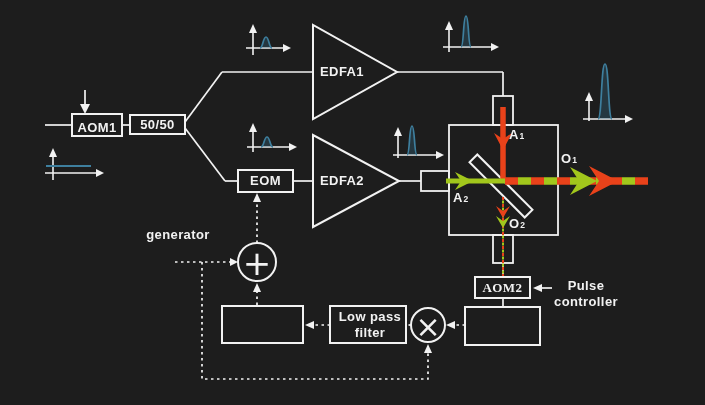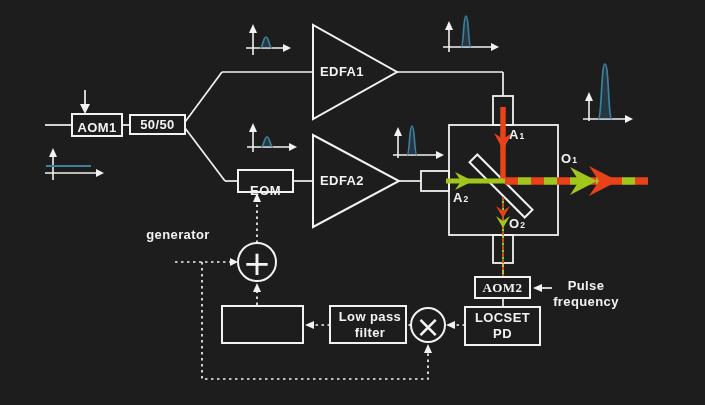--- a/index.html
+++ b/index.html
@@ -170,46 +170,42 @@
     <g>
       <circle class="node" cx="428" cy="325" r="17"></circle>
       <text class="sym" x="428" y="326" font-size="30" text-anchor="middle" dominant-baseline="central">×</text>
     </g>
   </svg>
 
   <div class="lbl" style="left:72px;top:114px;width:50px;height:28px;">AOM1</div>
 
   <div class="lbl" style="left:130px;top:115px;width:55px;height:19px;">50/50</div>
 
-  <div class="lbl" style="left:238px;top:180px;width:55px;height:22px;">EOM</div>
+  <div class="lbl" style="left:238px;top:170px;width:55px;height:22px;">EOM</div>
 
   <div class="lbl" style="left:314px;top:62px;width:56px;height:20px;">EDFA1</div>
 
   <div class="lbl" style="left:314px;top:171px;width:56px;height:20px;">EDFA2</div>
 
   <div class="lbl" style="left:475px;top:277px;width:55px;height:21px;font-family:Liberation Serif, serif;">AOM2</div>
 
-  <div class="lbl stack" style="left:465px;top:307px;width:75px;height:38px;">
-    <span>LOCSET</span>
-    <span>PD</span>
-  </div>
 
   <div class="lbl stack" style="left:330px;top:306px;width:80px;height:37px;">
     <span>Low pass</span>
     <span>filter</span>
   </div>
 
 
   <div class="lbl stack" style="left:118px;top:218px;width:120px;height:34px;">
     <span>generator</span>
   </div>
 
   <div class="lbl stack" style="left:538px;top:277px;width:96px;height:34px;">
     <span>Pulse</span>
-    <span>frequency</span>
+    <span>controller</span>
   </div>
 
   <div class="lbl port" style="left:509px;top:127px;">
       <span>A</span>
       <sub>1</sub>
     </div>
 
   <div class="lbl port" style="left:453px;top:190px;">
       <span>A</span>
       <sub>2</sub>

